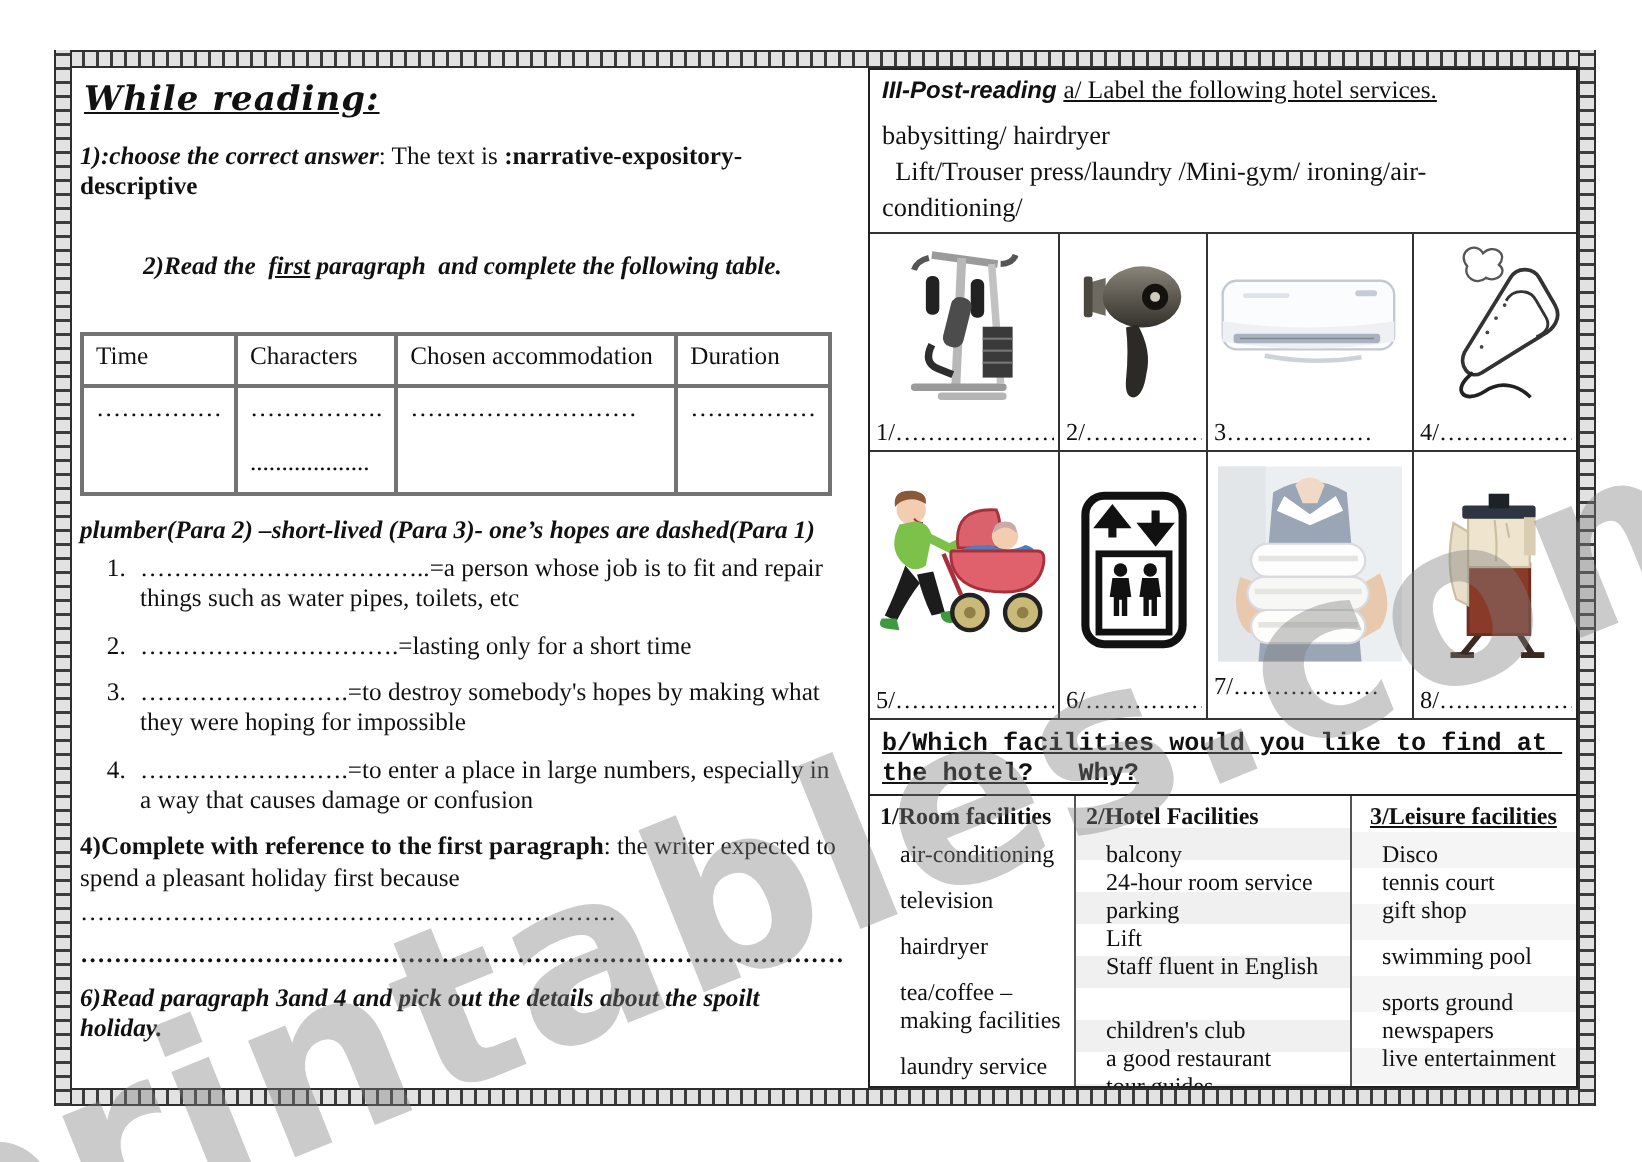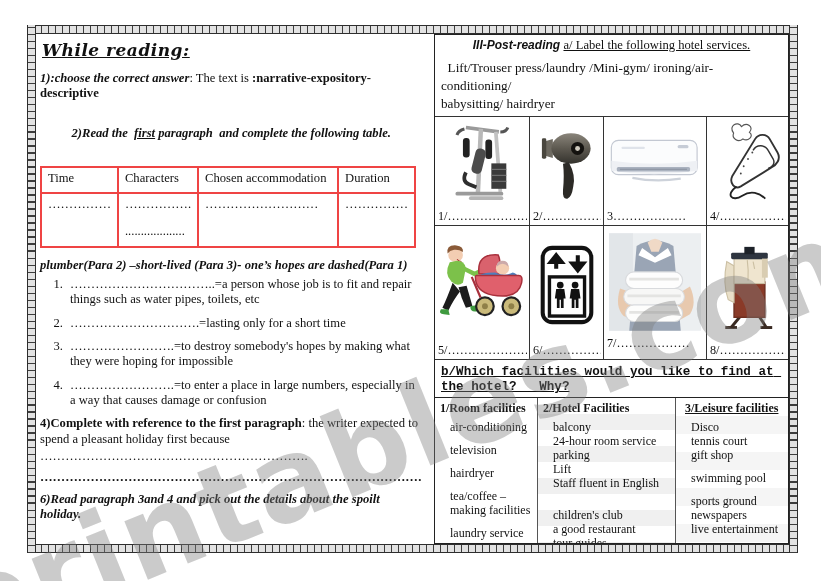--- a/index.html
+++ b/index.html
@@ -21,33 +21,33 @@
   .col-left{width:392px;flex:0 0 392px;padding:4px 6px 0 4px;box-sizing:border-box;overflow:hidden;
             font-size:12.6px;line-height:1.22;}
   .wr-title{font-size:17px;font-weight:bold;font-style:italic;text-decoration:underline;
             font-family:"DejaVu Serif",serif;margin:2px 0 10px 2px;letter-spacing:.5px;}
   .bi{font-weight:bold;font-style:italic;}
   .b{font-weight:bold;}
   .u{text-decoration:underline;}
   .pre{white-space:pre-wrap;}
   .qline{margin:0 0 9px 0;}
   table.wr{border-collapse:collapse;margin:2px 0 10px 0;}
-  table.wr td{border:2px solid #ef4444;padding:3px 6px;vertical-align:top;font-size:12.6px;}
+  table.wr td{border:2px solid #737373;padding:3px 6px;vertical-align:top;font-size:12.6px;}
   .c-time{width:62px;} .c-char{width:58px;} .c-acc{width:126px;} .c-dur{width:58px;}
   tr.hdr td{height:18px;} tr.bodyr td{height:46px;}
   .dots2{margin-top:12px;}
   ol.defs{margin:4px 0 8px 0;padding-left:26px;}
   ol.defs li{margin-bottom:8px;padding-left:4px;}
   .dotline{white-space:nowrap;overflow:hidden;margin:2px 0 6px 0;}
   .dotline.bold{font-weight:bold;}
 
   
   .col-right{flex:1;margin-left:6px;border:1.4px solid #222;box-sizing:border-box;
              display:flex;flex-direction:column;font-size:12.6px;overflow:hidden;}
-  .pr-head{padding:3px 6px 0 6px;font-size:12.6px;text-align:center;}
+  .pr-head{padding:3px 6px 0 6px;font-size:12.6px;}
   .pr-head .sans{font-family:"Liberation Sans",sans-serif;font-weight:bold;font-style:italic;font-size:12px;}
   .bank{padding:6px 6px 4px 6px;font-size:13.2px;line-height:1.35;}
   .imggrid{display:grid;grid-template-columns:95px 74px 103px 1fr;grid-template-rows:109px 134px;
            border-top:1.2px solid #333;}
   .cell{position:relative;border-right:1.2px solid #333;border-bottom:1.2px solid #333;overflow:hidden;}
   .cell:nth-child(4n){border-right:none;}
   .cell .art{position:absolute;left:0;top:0;right:0;bottom:16px;display:flex;align-items:center;justify-content:center;}
   .cell .lab{position:absolute;left:3px;bottom:1px;right:2px;font-size:12.2px;white-space:nowrap;overflow:hidden;}
   .bhead{padding:4px 6px 3px 6px;font-weight:bold;font-size:12.6px;}
   .bhead span{text-decoration:underline;font-family:Liberation Mono, monospace;}
@@ -130,21 +130,21 @@
 
         <div class="bi" style="margin-top:6px;">6)Read paragraph 3and 4 and pick out the details about the spoilt holiday.</div>
 
       </div>
 
       <div class="col-right">
         <div class="pr-head">
           <span class="sans">III-Post-reading </span><span class="u">a/ Label the following hotel services.</span>
         </div>
 
-        <div class="bank pre"><div class="pre">  Lift/Trouser press/laundry /Mini-gym/ ironing/air-conditioning/</div><div class="pre">babysitting/ hairdryer</div></div>
+        <div class="bank pre"><div class="pre">babysitting/ hairdryer</div><div class="pre">  Lift/Trouser press/laundry /Mini-gym/ ironing/air-conditioning/</div></div>
 
         <div class="imggrid">
 
           <div class="cell">
             <div class="art">
               <svg width="72" height="86" viewBox="0 0 95 115">
                 <line x1="26" y1="10" x2="70" y2="16" stroke="#9a9a9a" stroke-width="5"></line>
                 <path d="M24 12 q-8 2 -10 8" stroke="#555" stroke-width="4" fill="none"></path>
                 <path d="M72 16 q8 0 10 -6" stroke="#555" stroke-width="4" fill="none"></path>
                 <line x1="46" y1="12" x2="42" y2="98" stroke="#b8b8b8" stroke-width="6"></line>

